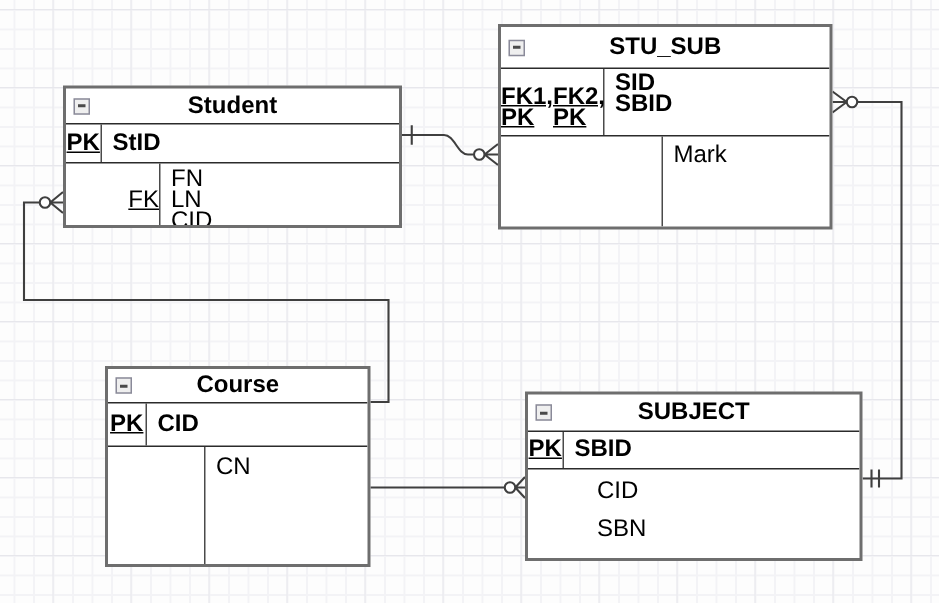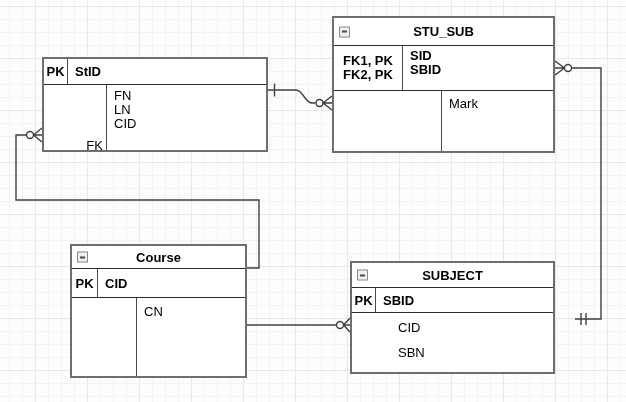--- a/index.html
+++ b/index.html
@@ -11,33 +11,33 @@
       linear-gradient(90deg, #e7e7ec 1px, transparent 1px),
       linear-gradient(#f3f3f6 1px, transparent 1px),
       linear-gradient(90deg, #f3f3f6 1px, transparent 1px);
     background-size:52px 52px,52px 52px,13px 13px,13px 13px;
     background-position:35px 6px;}
   #connectors{position:absolute;left:0;top:0;width:626px;height:402px;z-index:1;}
   .cline{stroke:#3f3f3f;stroke-width:1.4;fill:none;}
   .ccircle{fill:#ffffff;stroke:#3f3f3f;stroke-width:1.4;}
   .entity{position:absolute;background:#ffffff;border:2px solid #6e6e6e;
     box-sizing:border-box;display:flex;flex-direction:column;overflow:hidden;
-    font-size:13px;color:#000;z-index:2;}
+    font-size:16px;color:#000;z-index:2;}
   .ehead{position:relative;flex:0 0 auto;border-bottom:1px solid #2b2b2b;
     display:flex;align-items:center;justify-content:center;font-weight:bold;}
   .collapse{position:absolute;left:5px;top:50%;transform:translateY(-50%);
     width:11px;height:11px;background:#efefef;border:1px solid #8a8a99;
     box-sizing:border-box;display:flex;align-items:center;justify-content:center;}
   .collapse .dash{width:5px;height:2px;background:#4a4a4a;}
   .erow{display:flex;flex:0 0 auto;box-sizing:border-box;}
   .erow.divided{border-bottom:1px solid #2b2b2b;}
   .erow.grow{flex:1 1 auto;padding-left:39px;}
   .kcol{flex:0 0 auto;box-sizing:border-box;border-right:1.5px solid #4a4a4a;
-    display:flex;flex-direction:column;align-items:center;justify-content:center;
-    }
+    display:flex;flex-direction:row;align-items:center;justify-content:center;
+    text-decoration:underline;}
   .kcol.bold{font-weight:bold;}
   .kcol.top{justify-content:flex-start;}
   .kcol.bottom{justify-content:flex-end;}
   .fcol{flex:1 1 auto;padding-left:7px;box-sizing:border-box;
     display:flex;flex-direction:column;justify-content:center;}
   .fcol.top{justify-content:flex-start;}
   .pkf{font-weight:bold;}
   .fline{line-height:14px;}
   .fline.wide{line-height:25px;}
 </style>
@@ -74,20 +74,26 @@
     <g>
       <path class="cline" d="M233,325 H336.5"></path>
       <line class="cline" x1="239" y1="319" x2="239" y2="331"></line>
       <line class="cline" x1="244" y1="319" x2="244" y2="331"></line>
       <circle class="ccircle" cx="340" cy="325" r="3.5"></circle>
       <path class="cline" d="M343.5,325 L350,318 M343.5,325 L350,325 M343.5,325 L350,332"></path>
     </g>
   </svg>
 
   <div class="entity" style="left:42px;top:57px;width:226px;height:95px">
+    <div class="ehead" style="height:23px">
+      <span class="collapse">
+        <span class="dash"></span>
+      </span>
+      <span>Student</span>
+    </div>
     <div class="erow divided" style="height:26px">
       <div class="kcol bold" style="width:24px">
         <span>PK</span>
       </div>
       <div class="fcol">
         <span class="pkf">StID</span>
       </div>
     </div>
     <div class="erow grow">
       <div class="kcol bottom" style="width:24px">
@@ -142,21 +148,21 @@
       </div>
     </div>
     <div class="erow grow">
       <div class="kcol" style="width:26px"></div>
       <div class="fcol top" style="padding-top:7px">
         <div class="fline">CN</div>
       </div>
     </div>
   </div>
 
-  <div class="entity" style="left:350px;top:261px;width:205px;height:113px">
+  <div class="entity" style="left:350px;top:261px;width:225px;height:113px">
     <div class="ehead" style="height:24px">
       <span class="collapse">
         <span class="dash"></span>
       </span>
       <span>SUBJECT</span>
     </div>
     <div class="erow divided" style="height:25px">
       <div class="kcol bold" style="width:24px">
         <span>PK</span>
       </div>

